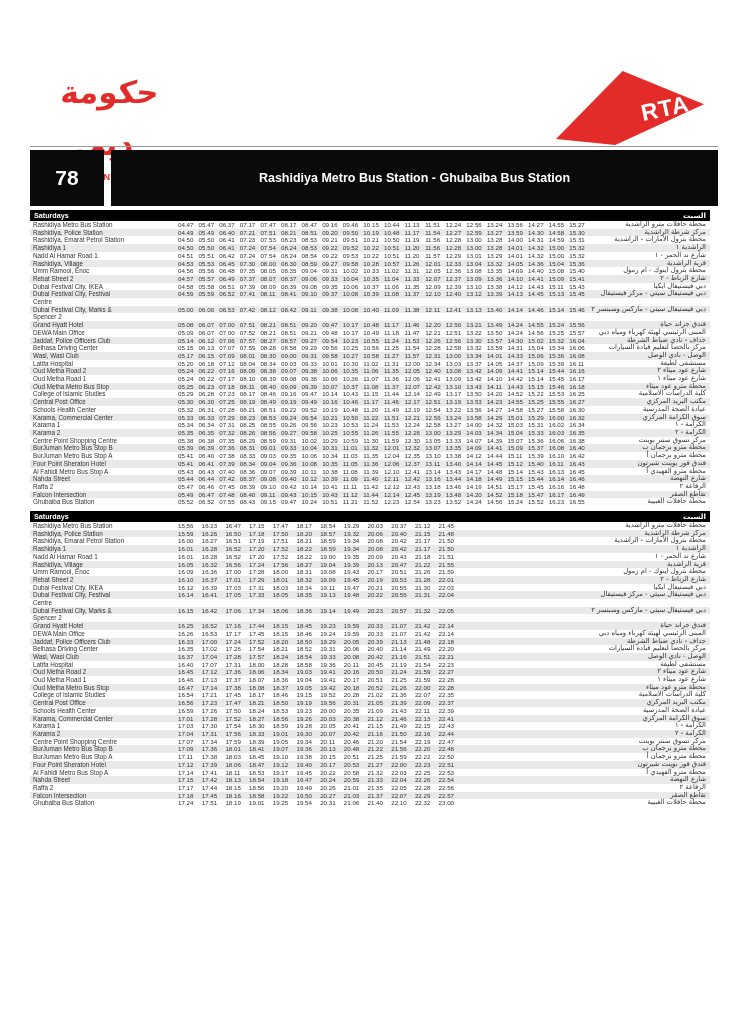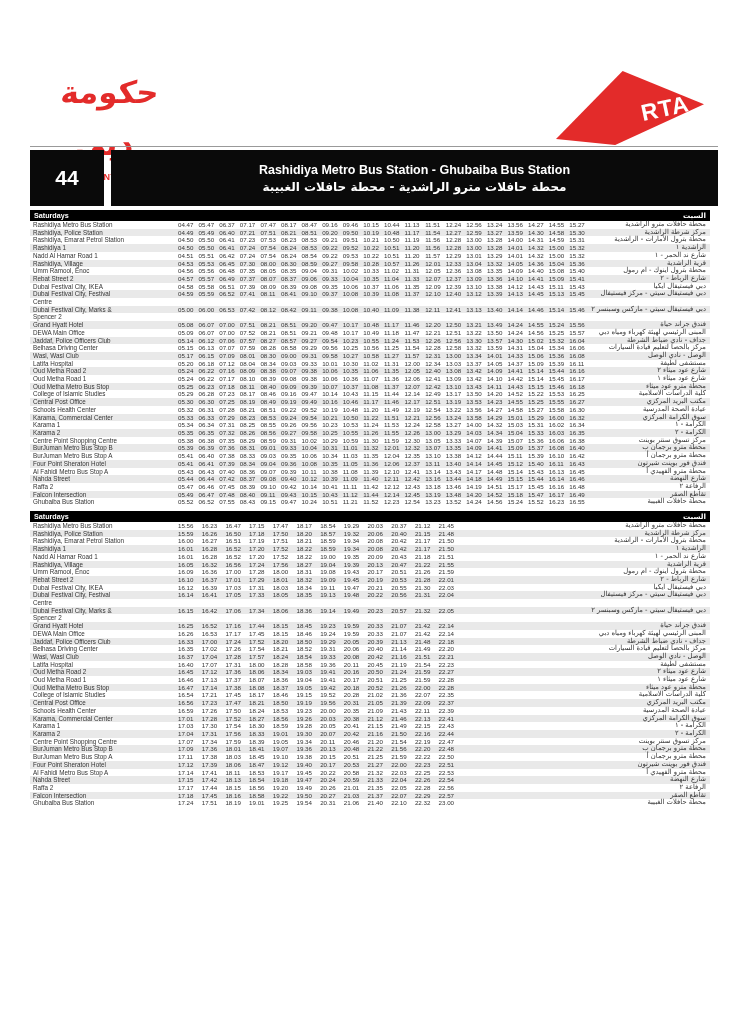--- a/index.html
+++ b/index.html
@@ -54,24 +54,23 @@
   </div>
 
 
   <div class="rta-logo">
     <span>RTA</span>
   </div>
 
   <div class="rule"></div>
 
   <div class="titlebar">
-    <div class="num-box">44</div>
+    <div class="num-box">78</div>
     <div class="title-box">
       <div class="title-en">Rashidiya Metro Bus Station - Ghubaiba Bus Station</div>
-      <div class="title-ar">محطة حافلات مترو الراشدية - محطة حافلات الغبيبة</div>
     </div>
   </div>
 
   <div id="tables">
   <section class="timetable">
     <div class="day-bar">
       <span class="day-en">Saturdays</span>
       <span class="day-ar">السبت</span>
     </div>
     <div class="rows">

